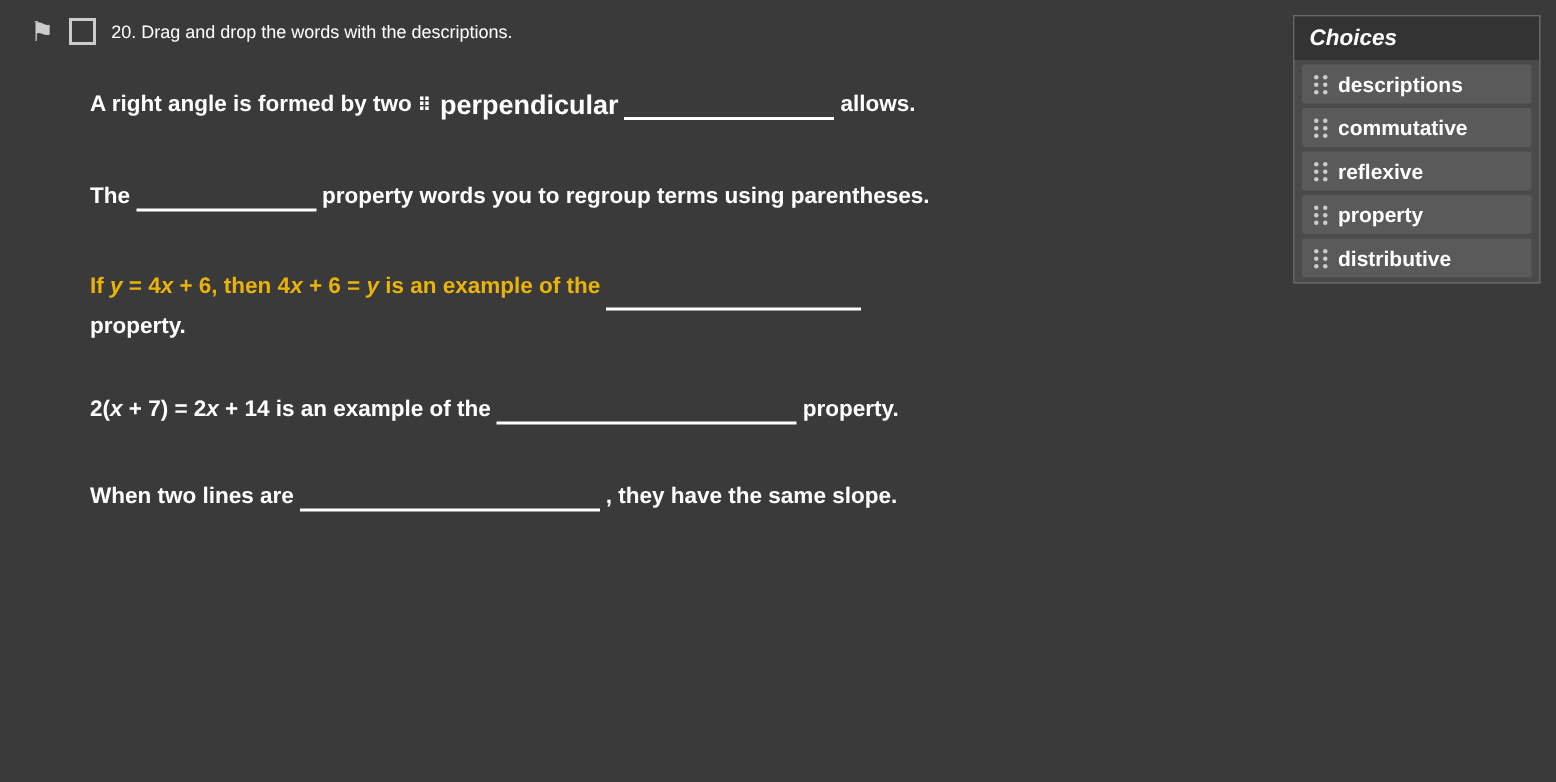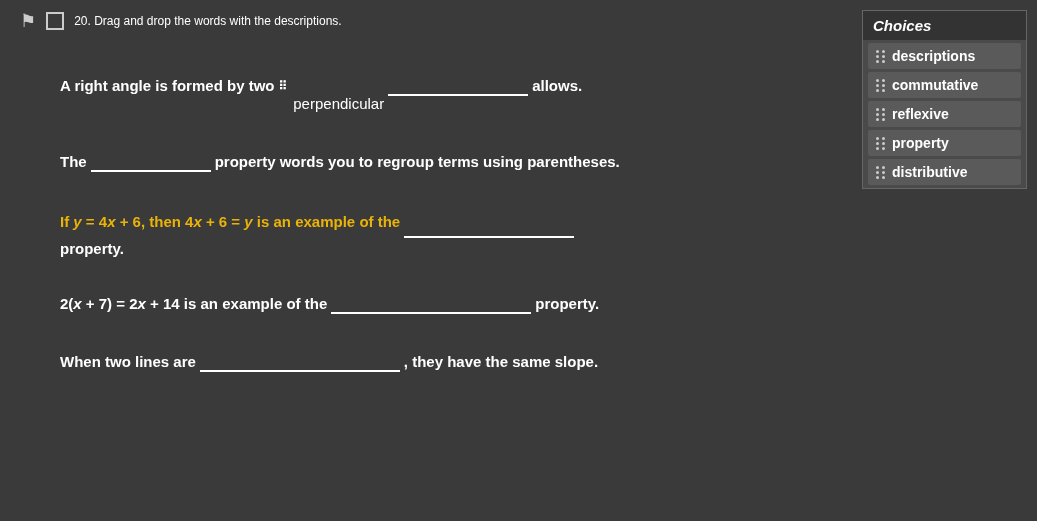--- a/index.html
+++ b/index.html
@@ -64,23 +64,22 @@
     .drag-handle {
       display: inline-flex;
       align-items: center;
       color: #ffffff;
       font-size: 12px;
       margin-right: 2px;
     }
 
     .filled-word {
       color: #ffffff;
-      font-size: 15px;
-      font-weight: normal;
-      margin-top: 37px;
+      font-size: 18px;
+      font-weight: bold;
     }
 
     .underline-blank {
       display: inline-block;
       border-bottom: 2px solid #ffffff;
       min-width: 160px;
       height: 20px;
       vertical-align: bottom;
     }
 

